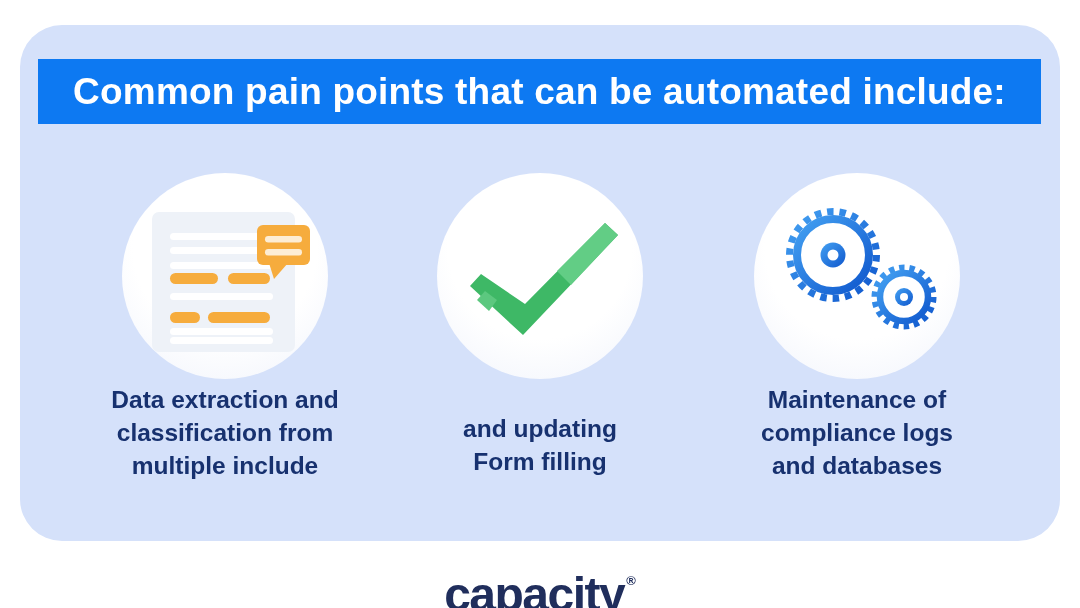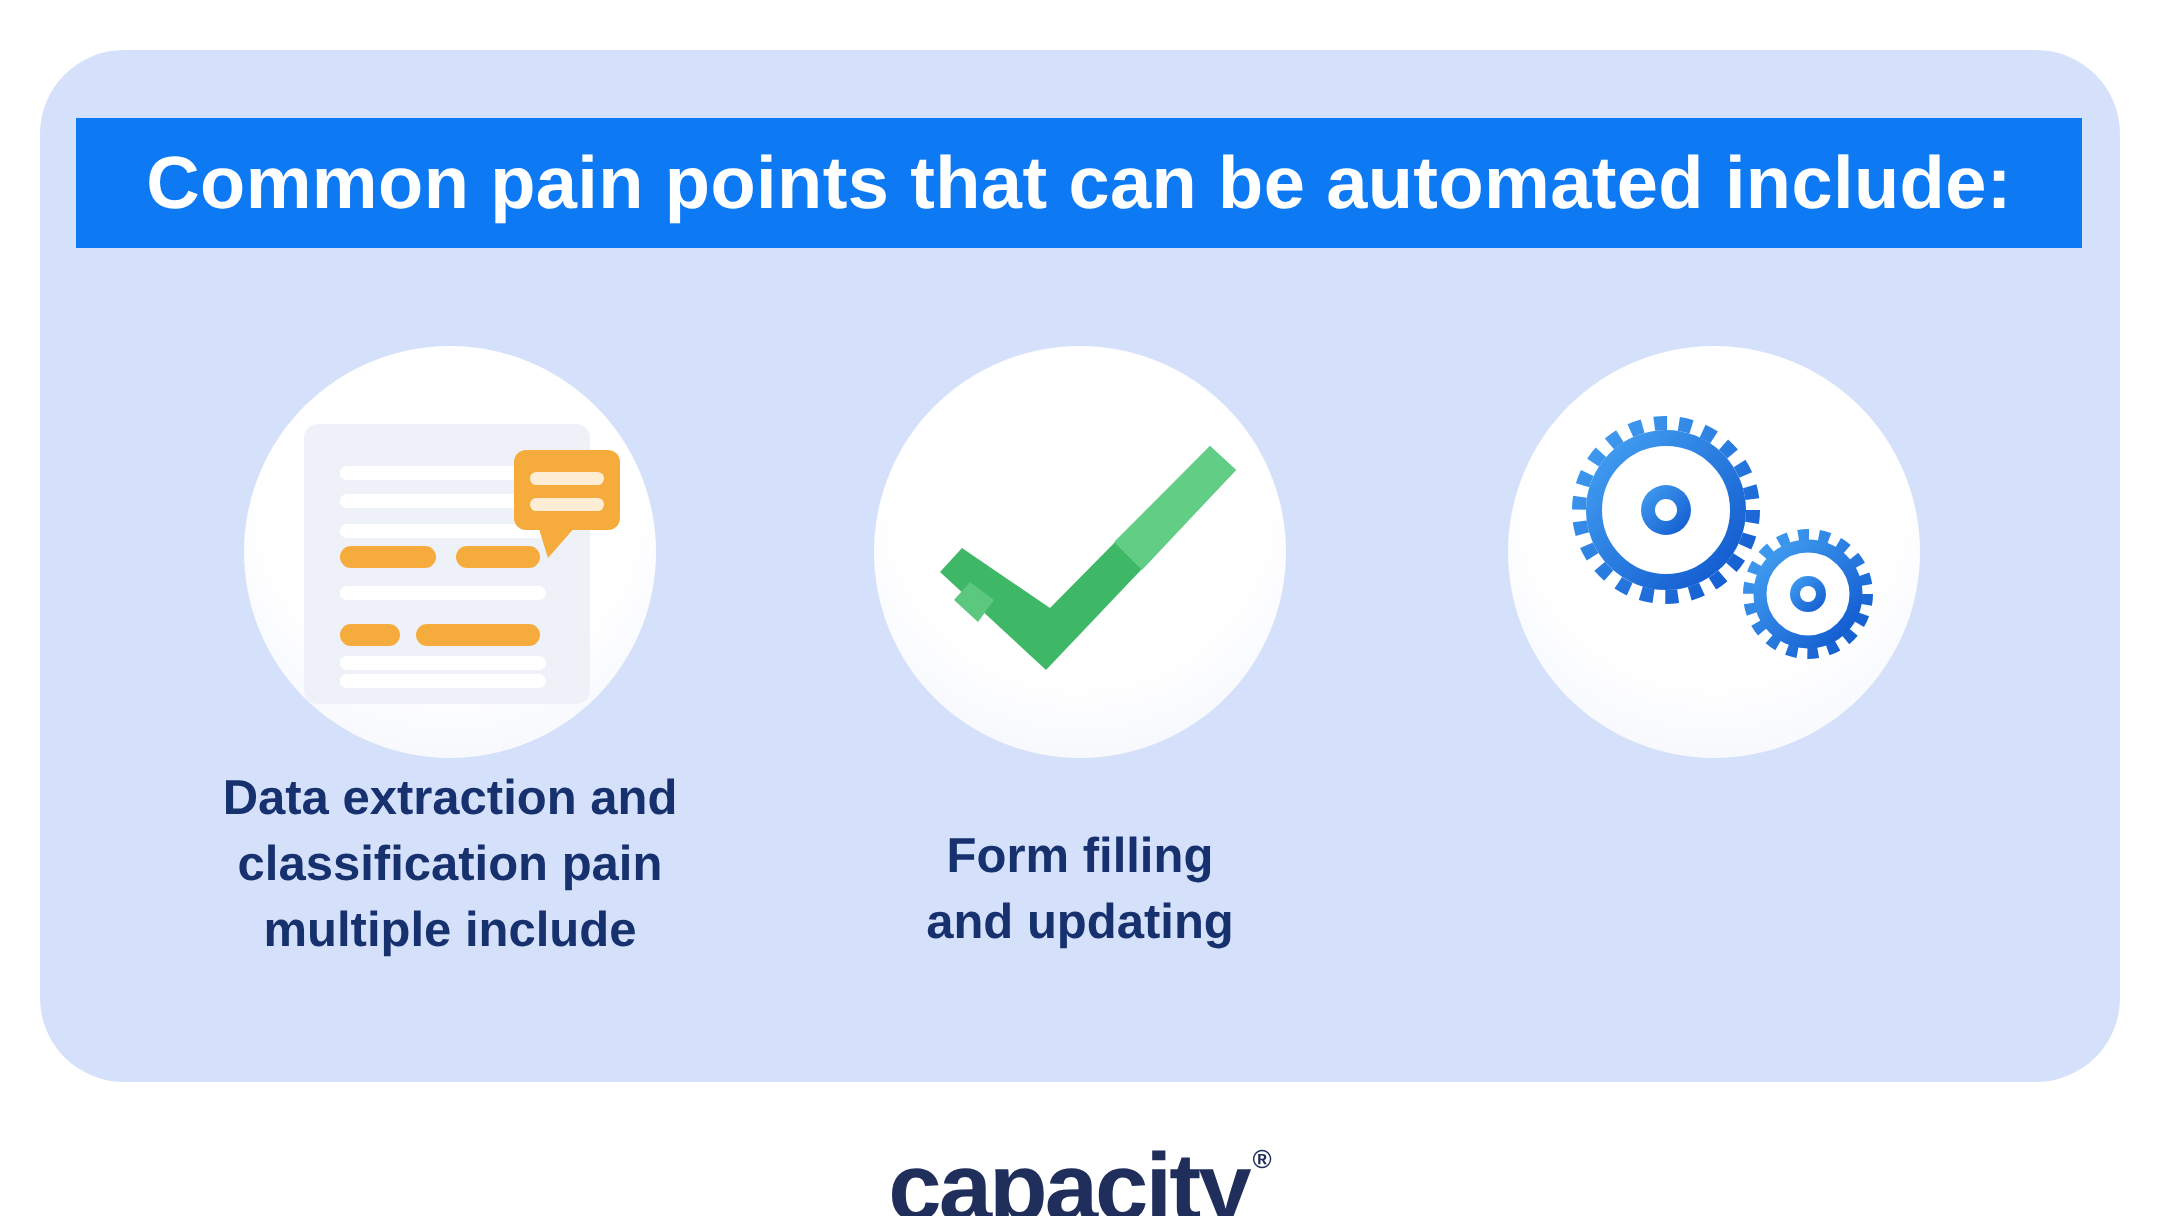--- a/index.html
+++ b/index.html
@@ -120,36 +120,36 @@
           <rect x="48" y="155" width="103" height="7" rx="3.5" fill="#ffffff"></rect>
           <rect x="48" y="164" width="103" height="7" rx="3.5" fill="#ffffff"></rect>
           <path d="M147 90 L166 90 L152 106 Z" fill="#f6ac3d"></path>
           <rect x="135" y="52" width="53" height="40" rx="6" fill="#f6ac3d"></rect>
           <rect x="143" y="63" width="37" height="6.5" rx="3.2" fill="rgba(255,255,255,0.78)"></rect>
           <rect x="143" y="76" width="37" height="6.5" rx="3.2" fill="rgba(255,255,255,0.78)"></rect>
         </svg>
       </div>
       <div class="item-label">
         <div>Data extraction and</div>
-        <div>classification pain</div>
+        <div>classification from</div>
         <div>multiple include</div>
       </div>
     </div>
 
     <div class="item pos-1">
       <div class="icon-circle">
         <svg width="206" height="206" viewBox="0 0 206 206">
           <polygon points="44,101 88,131 168,50 181,62 86,162 33,113" fill="#3eb866"></polygon>
           <polygon points="120,98 168,50 181,62 134,112" fill="#62cd85"></polygon>
           <polygon points="48,118 60,127 52,138 40,127" fill="#5cc87f"></polygon>
         </svg>
       </div>
       <div class="item-label">
+        <div>and updating</div>
         <div>Form filling</div>
-        <div>and updating</div>
       </div>
     </div>
 
     <div class="item pos-2">
       <div class="icon-circle">
         <svg width="206" height="206" viewBox="0 0 206 206">
           <defs>
             <linearGradient id="gg" x1="0" y1="0" x2="1" y2="1">
               <stop offset="0" stop-color="#44a1f2"></stop>
               <stop offset="1" stop-color="#0f57cd"></stop>
@@ -180,19 +180,24 @@
               <line x1="150" y1="124" x2="150" y2="100" transform="rotate(120 150 124)"></line>
               <line x1="150" y1="124" x2="150" y2="100" transform="rotate(180 150 124)"></line>
               <line x1="150" y1="124" x2="150" y2="100" transform="rotate(240 150 124)"></line>
               <line x1="150" y1="124" x2="150" y2="100" transform="rotate(300 150 124)"></line>
             </g>
           </g>
           <circle cx="150" cy="124" r="9" fill="url(#gg)"></circle>
           <circle cx="150" cy="124" r="4" fill="#ffffff"></circle>
         </svg>
       </div>
+      <div class="item-label">
+        <div>Maintenance of</div>
+        <div>compliance logs</div>
+        <div>and databases</div>
+      </div>
     </div>
   </div>
 
   <div class="footer">
     <div class="logo"><span>capacity</span><sup>®</sup></div>
   </div>
 </div>
 
 </body></html>

